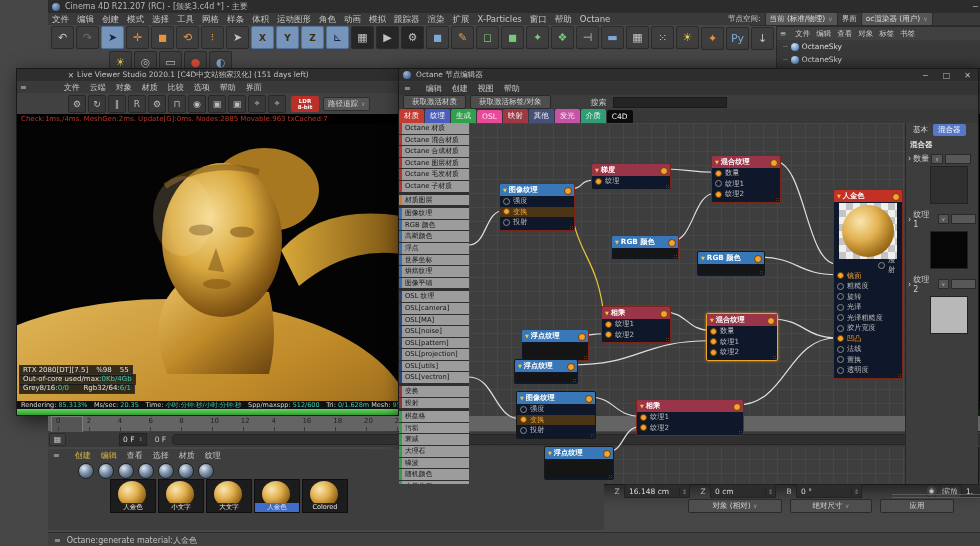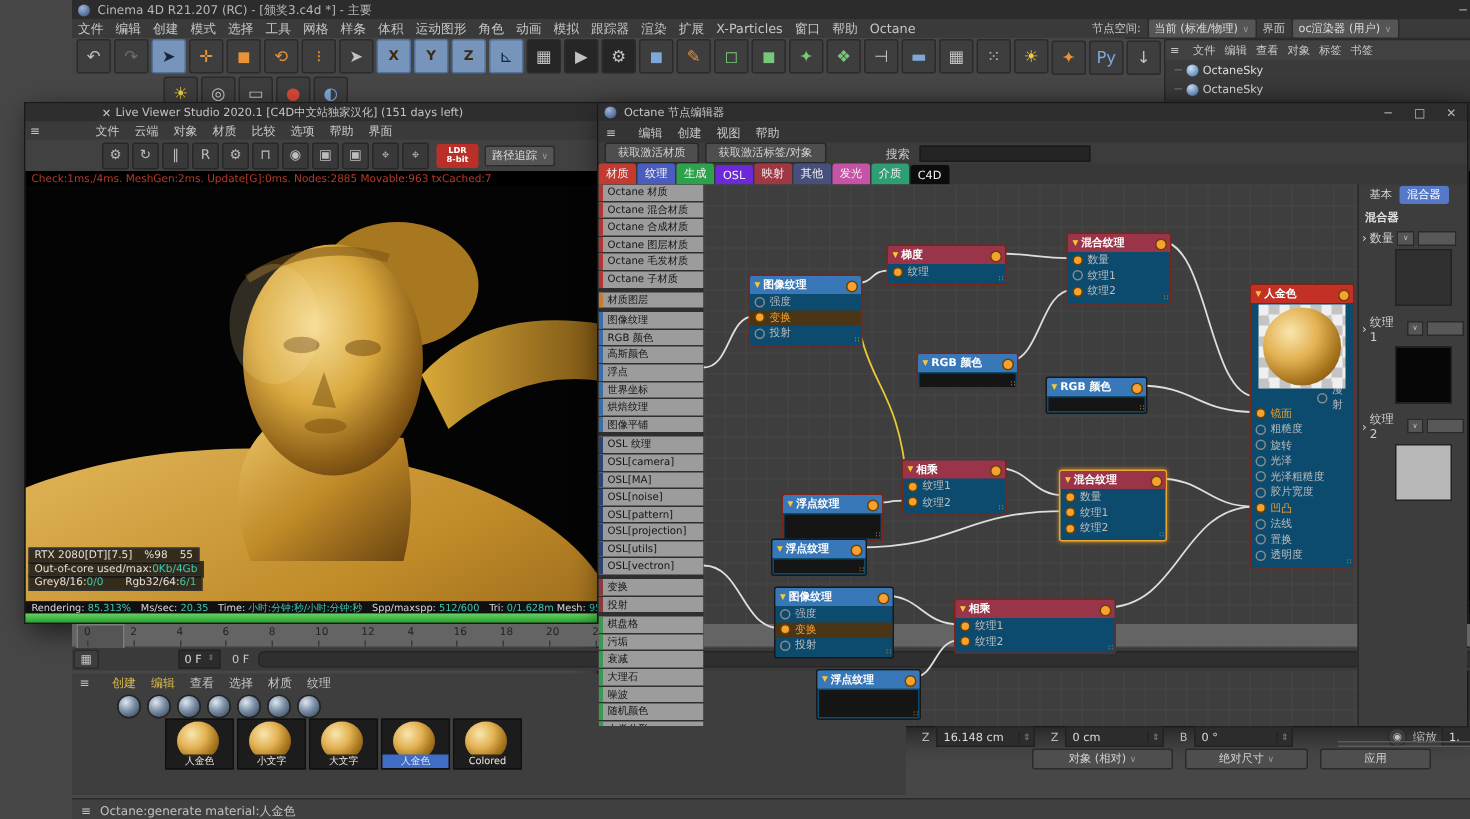--- a/index.html
+++ b/index.html
@@ -80,21 +80,21 @@
   .cat{padding:2px 5px;font-size:7.5px;color:#f2f2f2;margin-right:1px;border-radius:2px 2px 0 0;}
   .ne-side{position:absolute;left:0;top:54px;width:70px;bottom:0;background:#2f2f2f;z-index:5;overflow:hidden;}
   .sbi{position:relative;height:10.6px;line-height:10.6px;background:#9c9c9c;color:#141414;font-size:6.8px;
        padding-left:6px;margin-bottom:1px;white-space:nowrap;overflow:hidden;}
   .sbi i{position:absolute;left:0;top:0;bottom:0;width:3px;font-style:normal;}
   .sgap{height:2px;}
   .graphbg{position:absolute;left:70px;top:54px;width:437px;bottom:0;background-color:#3e3e3e;
      background-image:linear-gradient(#474747 1px,transparent 1px),linear-gradient(90deg,#474747 1px,transparent 1px);
      background-size:14px 14px;}
   .nodes-layer{position:absolute;left:0;top:0;right:0;bottom:0;z-index:3;}
-  .node{position:absolute;background:#0c4a6e;border:1px solid #181818;border-radius:2px;font-size:7.2px;}
+  .node{position:absolute;background:#0f172a;border:1px solid #181818;border-radius:2px;font-size:7.2px;}
   .node.bred{border-color:#7a2518;}
   .node.borg{border-color:#eda52d;box-shadow:0 0 3px #c98a20;}
   .nhead{height:12px;display:flex;align-items:center;padding:0 3px;color:#fff;font-weight:bold;border-radius:1px 1px 0 0;position:relative;}
   .nhead.blue{background:#3878b8;} .nhead.maroon{background:#9a3448;} .nhead.red{background:#c23026;}
   .tri{color:#f8c838;font-size:5px;margin-right:2px;}
   .odot{position:absolute;right:2px;top:3px;width:6px;height:6px;border-radius:50%;background:#f8a030;border:1px solid #6a4200;}
   .prow{height:10.5px;display:flex;align-items:center;gap:3px;padding:0 3px;color:#bdbdbd;}
   .prow.hl{background:#4a3517;color:#f0a030;}
   .prow.lt{color:#f0a030;}
   .pdot{width:5px;height:5px;border-radius:50%;flex:0 0 auto;}
@@ -363,21 +363,21 @@
     <div class="ne-btnrow">
       <span class="ne-btn">获取激活材质</span>
       <span class="ne-btn">获取激活标签/对象</span>
       <span style="margin-left:40px;color:#c8c8c8;">搜索</span>
       <span class="ne-search"></span>
     </div>
     <div class="ne-tabs" id="ne-cat-tabs">
         <span class="cat" style="background: rgb(194, 58, 48);">材质</span>
         <span class="cat" style="background: rgb(74, 92, 192);">纹理</span>
         <span class="cat" style="background: rgb(47, 160, 76);">生成</span>
-        <span class="cat" style="background: #6d28d9;">OSL</span>
+        <span class="cat" style="background: #ec4899;">OSL</span>
         <span class="cat" style="background: rgb(160, 56, 68);">映射</span>
         <span class="cat" style="background: rgb(69, 80, 124);">其他</span>
         <span class="cat" style="background: rgb(198, 83, 166);">发光</span>
         <span class="cat" style="background: rgb(47, 158, 116);">介质</span>
         <span class="cat" style="background: rgb(12, 12, 12);">C4D</span>
       </div>
 
     <div class="graphbg"></div>
 
     <div class="nodes-layer" id="nodes-layer">

